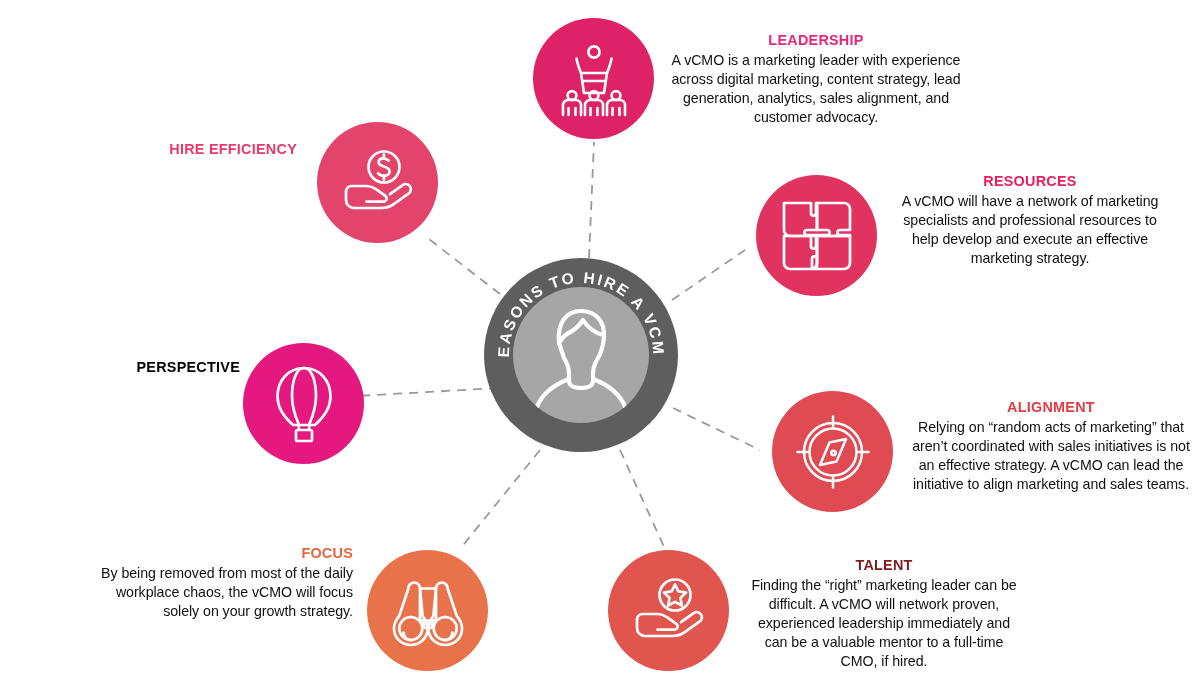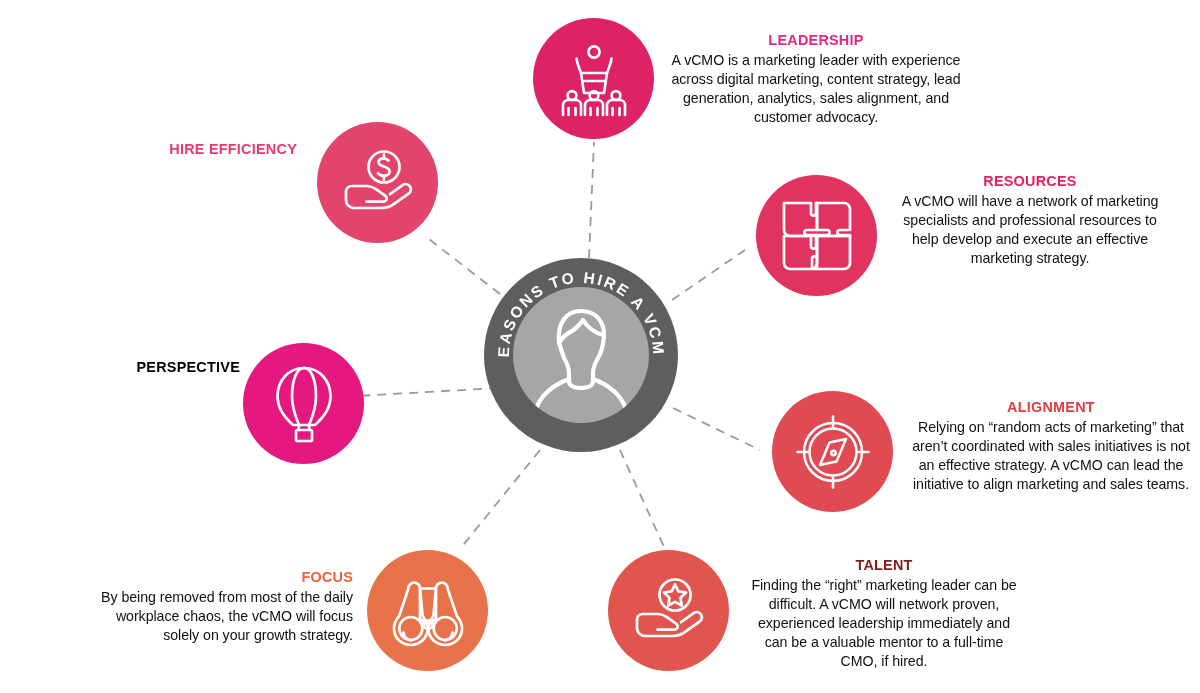--- a/index.html
+++ b/index.html
@@ -229,21 +229,21 @@
         <rect x="35" y="20.5" width="16" height="32" rx="2.5"></rect>
         <circle cx="25.8" cy="60.5" r="11.5"></circle>
         <circle cx="60.2" cy="60.5" r="11.5"></circle>
         <path d="M 18.5 64.5 C 19 69 22 72 26.3 72.4"></path>
         <path d="M 67.5 64.5 C 67 69 64 72 59.7 72.4"></path>
         <path d="M 38.5 52.5 L 38.5 57 C 38.5 59 40 60.4 43 60.4
                  C 46 60.4 47.5 59 47.5 57 L 47.5 52.5"></path>
         <line x1="40.6" y1="56" x2="45.4" y2="56"></line>
       </svg>
     </div>
-    <div class="txt align-right" style="left:88px; top:568px; width:265px;text-align:right;">
+    <div class="txt align-right" style="left:88px; top:544px; width:265px;text-align:right;">
       <span class="hd" style="color:#e8653c;">FOCUS</span>
       <span class="bd">By being removed from most of the daily workplace chaos, the vCMO will focus solely on your growth strategy.</span>
     </div>
   </div>
 
   <div class="node">
     <div class="bubble" style="left:243px; top:343px; width:121px; height:121px; background:#e5187f;">
       <svg width="78" height="82" viewBox="0 0 78 82" fill="none" stroke="#ffffff" stroke-width="2.7" stroke-linecap="round" stroke-linejoin="round" xmlns="http://www.w3.org/2000/svg">
         <path d="M 39 5 C 54.5 5 65.5 17.5 65.5 33.5 C 65.5 45 58 55 50 62 L 28 62
                  C 20 55 12.5 45 12.5 33.5 C 12.5 17.5 23.5 5 39 5 Z"></path>

